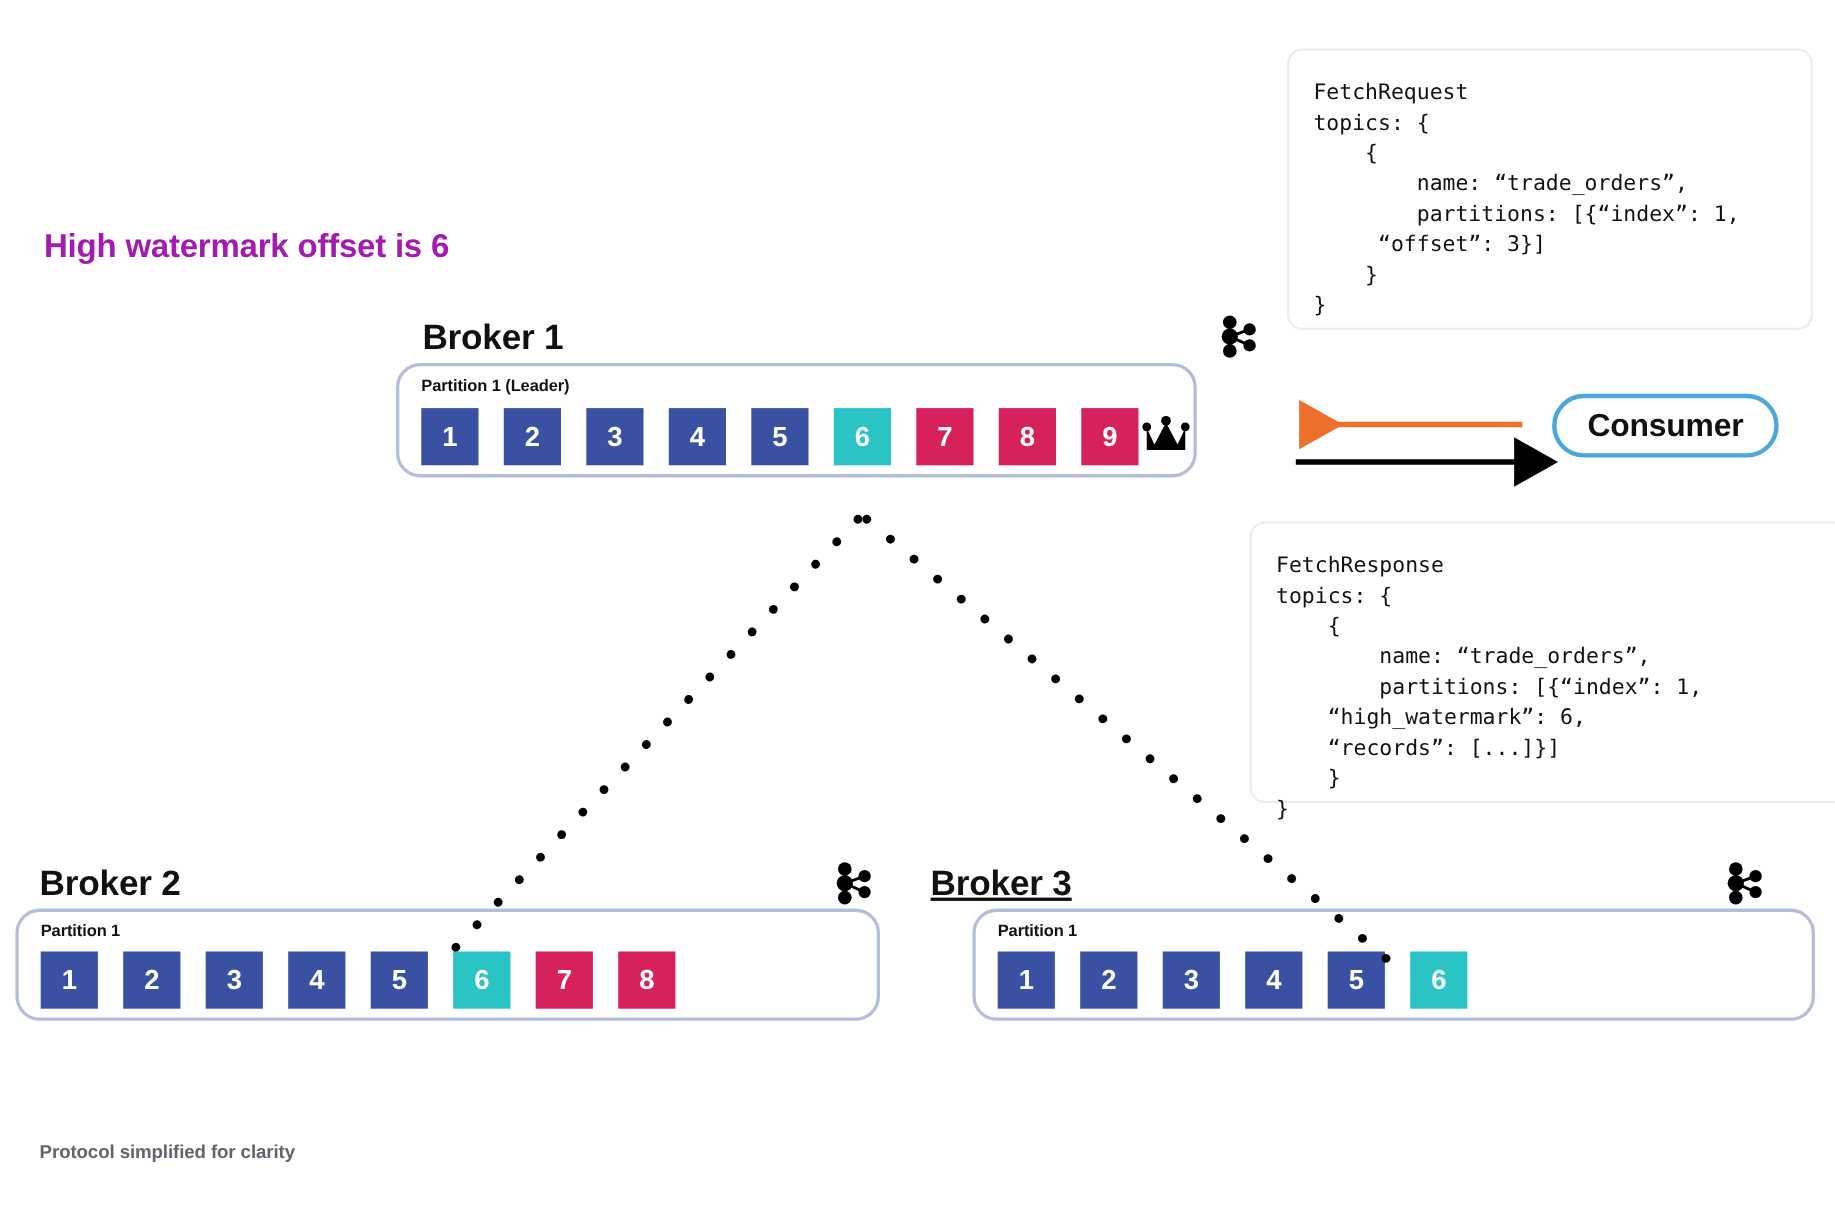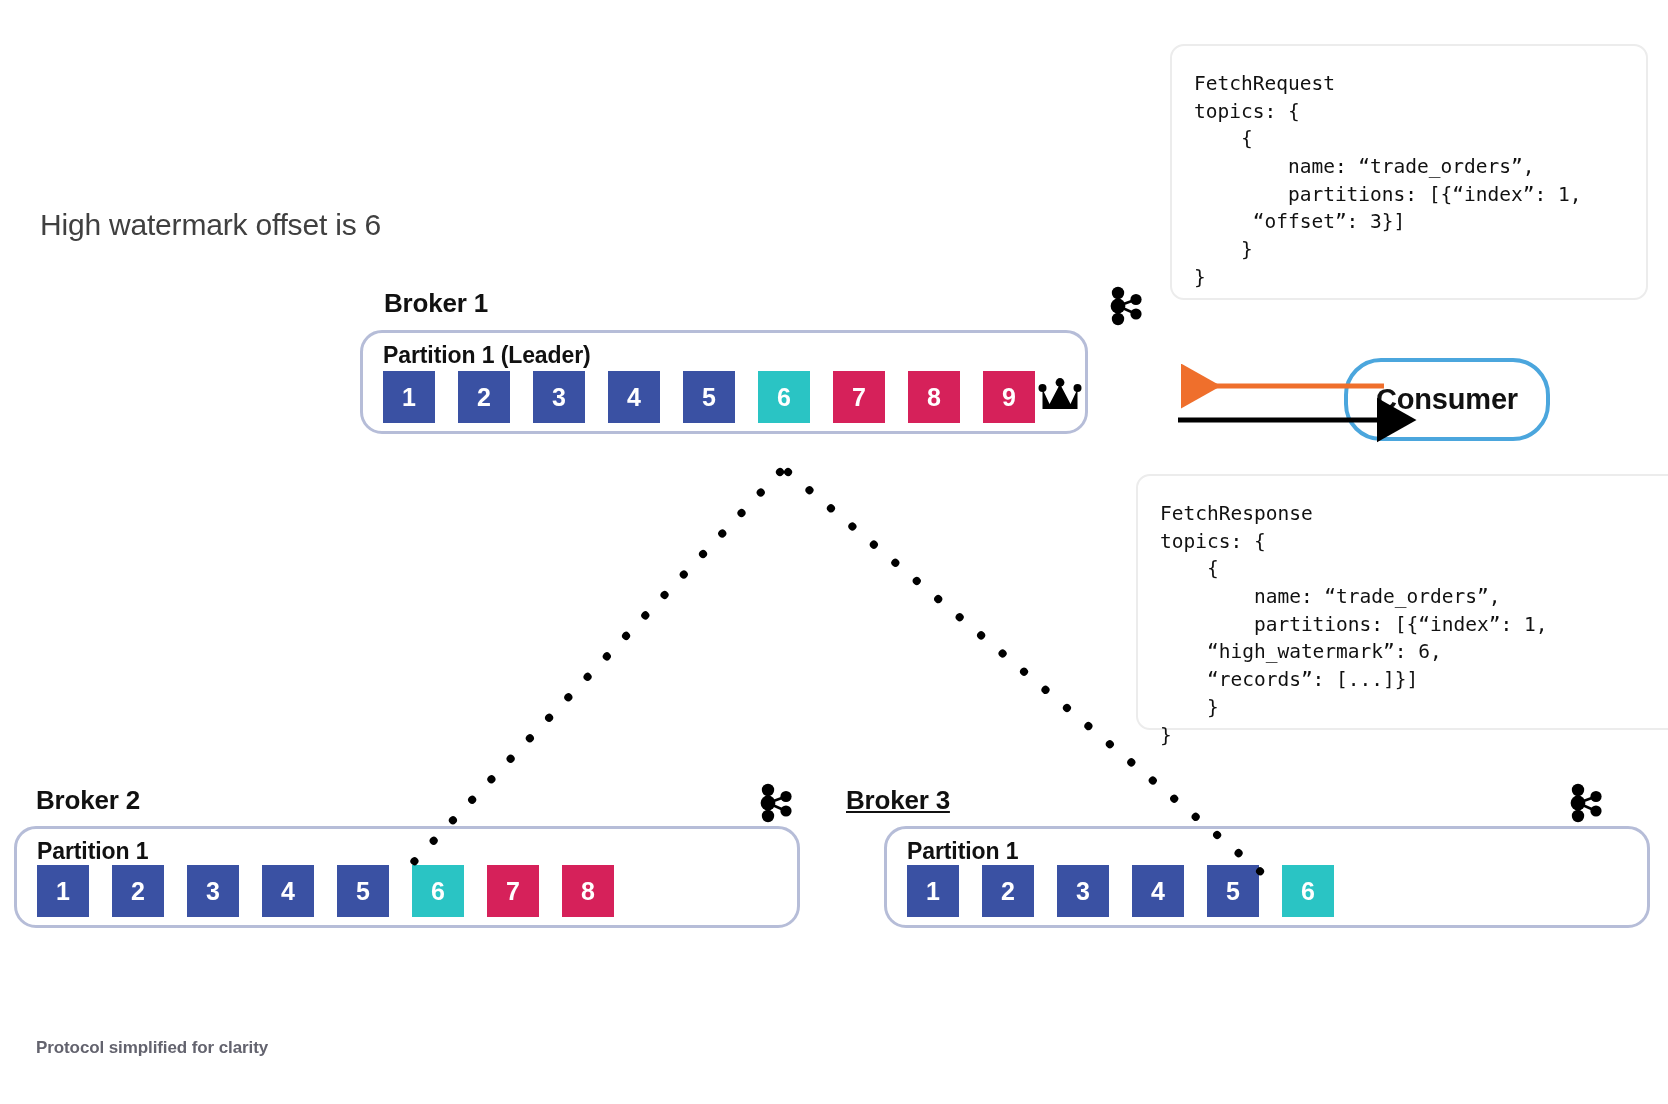--- a/index.html
+++ b/index.html
@@ -15,48 +15,48 @@
     font-family: "Liberation Sans", sans-serif;
     color: #111111;
   }
 
   
   #headline {
     position: absolute;
     left: 40px;
     top: 208px;
     font-size: 30px;
-    font-weight: normal;
+    font-weight: bold;
     letter-spacing: -0.2px;
-    color: #404040;
+    color: #a21caf;
     white-space: nowrap;
   }
 
   
   .broker-group { position: absolute; }
   .broker-label {
     position: absolute;
-    font-size: 26px;
+    font-size: 32px;
     font-weight: bold;
     color: #111111;
     white-space: nowrap;
     letter-spacing: -0.2px;
   }
   .partition-box {
     position: absolute;
     box-sizing: border-box;
     border: 3px solid #b6bdd8;
     border-radius: 22px;
     background: #ffffff;
   }
   .partition-label {
     position: absolute;
     left: 20px;
     top: 9px;
-    font-size: 23px;
+    font-size: 15px;
     font-weight: bold;
     color: #111111;
     white-space: nowrap;
     letter-spacing: -0.1px;
   }
   .offsets {
     position: absolute;
     left: 20px;
     display: flex;
     gap: 23px;
@@ -78,24 +78,24 @@
 
   
   .kafka-logo { position: absolute; }
 
   
   .crown-icon { position: absolute; }
 
   
   #consumer-box {
     position: absolute;
-    left: 1344px;
+    left: 1411px;
     top: 358px;
     width: 206px;
-    height: 83px;
+    height: 58px;
     box-sizing: border-box;
     border: 4px solid #4ba6dd;
     border-radius: 37px;
     background: #ffffff;
     display: flex;
     align-items: center;
     justify-content: center;
   }
   #consumer-label {
     font-size: 29px;

